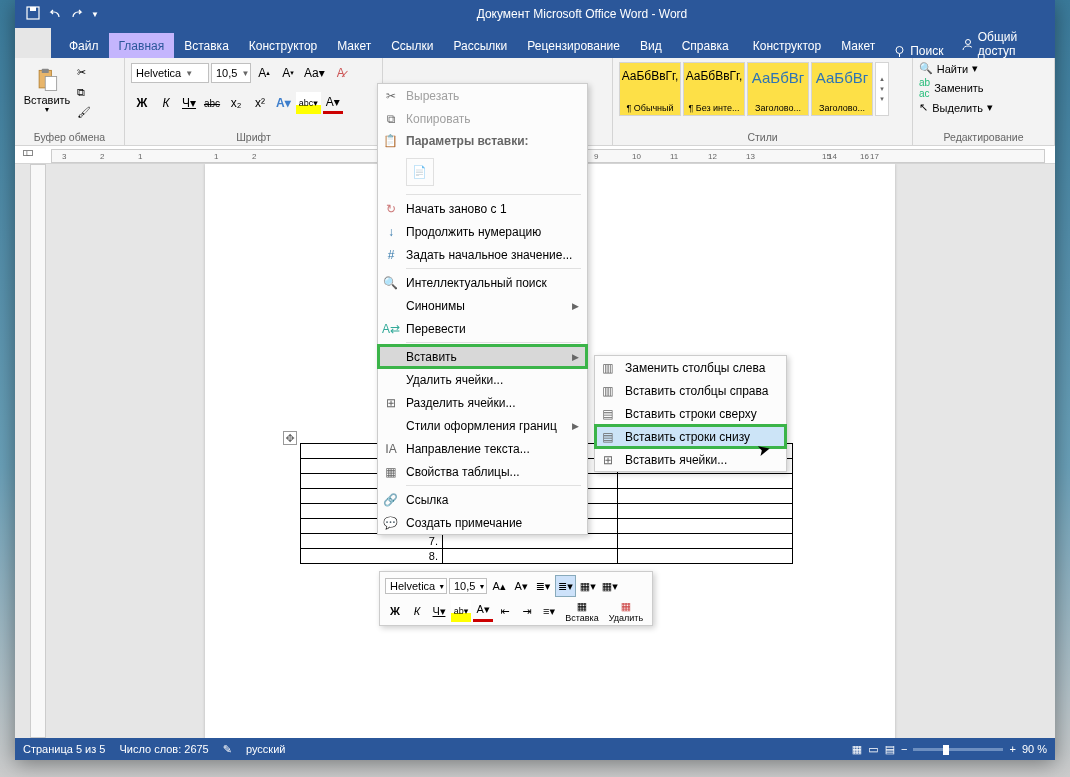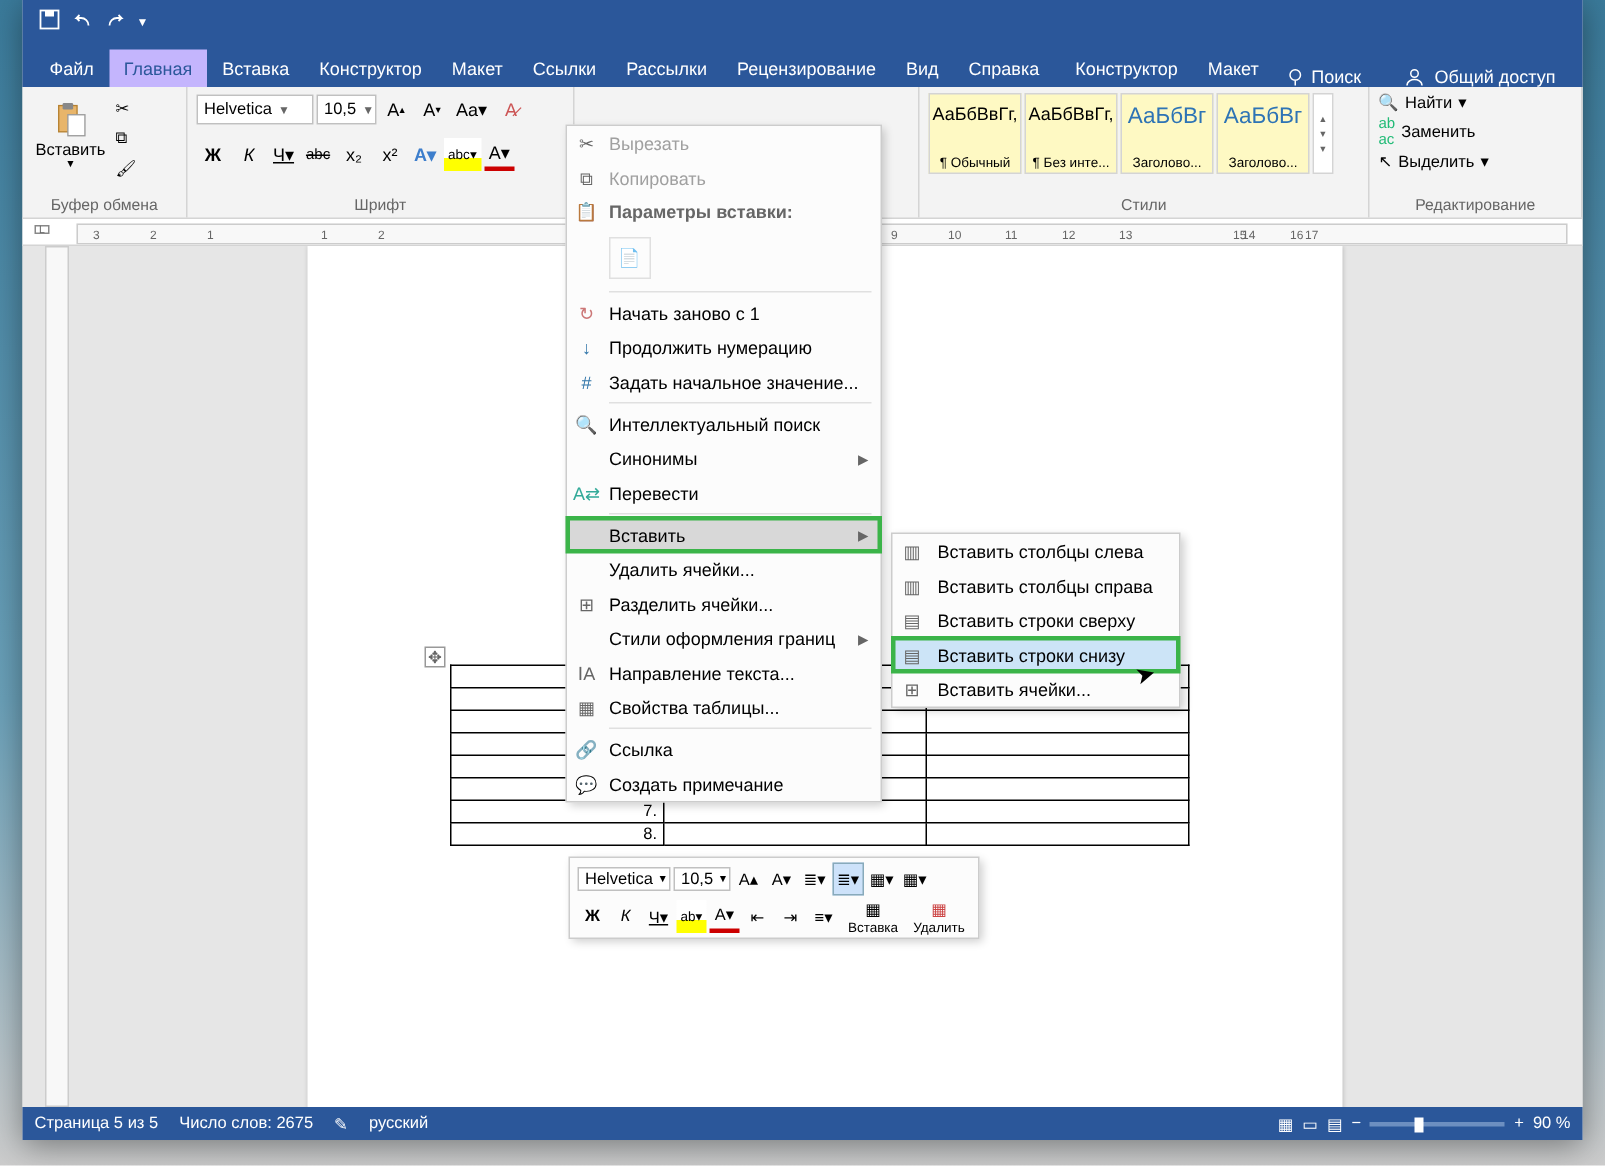--- a/index.html
+++ b/index.html
@@ -6,42 +6,42 @@
 body { width: 1070px; height: 777px; background: linear-gradient(180deg, #3a7a9a 0%, #6aa0b8 60%, #ccc 100%); overflow: hidden; position: relative; }
 .window { position: absolute; top: 0; left: 15px; width: 1040px; height: 760px; background: #e6e6e6; box-shadow: 0 4px 20px rgba(0,0,0,0.4); display: flex; flex-direction: column; }
 .titlebar { height: 28px; background: #2b579a; color: #fff; display: flex; align-items: center; font-size: 12px; }
 .titlebar .qat { display: flex; gap: 6px; padding: 0 10px; align-items: center; }
 .qat svg { width: 16px; height: 16px; }
 .title-center { flex: 1; text-align: center; }
 .title-right { display: flex; align-items: center; }
 .tbl-tools { padding: 4px 10px; background: #315f9a; font-size: 11px; }
 .login-btn { background: #fff; color: #2b579a; padding: 2px 8px; margin: 0 8px; font-size: 11px; }
 .sys-btn { width: 44px; height: 28px; display: flex; align-items: center; justify-content: center; }
-.tabs { height: 30px; background: #2b579a; color: #fff; display: flex; align-items: flex-end; font-size: 12px; padding: 0 8px; }
+.tabs { height: 30px; background: #2b579a; color: #fff; display: flex; align-items: flex-end; font-size: 12px; padding: 0 8px; margin-left: 36px; }
 .tab { padding: 6px 10px 5px; cursor: pointer; }
 .tab.active { background: #c4b5fd; color: #2b579a; }
 .tab.sep { margin-left: 4px; }
 .share { margin-left: auto; display: flex; align-items: center; gap: 6px; padding: 0 10px; }
 .search-t { display: flex; align-items: center; gap: 4px; padding: 0 8px; }
 .ribbon { height: 88px; background: #f3f3f3; border-bottom: 1px solid #d4d4d4; display: flex; font-size: 11px; }
 .group { border-right: 1px solid #d4d4d4; padding: 4px 6px 2px; display: flex; flex-direction: column; position: relative; }
 .group-body { flex: 1; display: flex; align-items: flex-start; gap: 4px; }
 .group-label { text-align: center; font-size: 10.5px; color: #666; padding-top: 2px; }
 .big-btn { display: flex; flex-direction: column; align-items: center; width: 52px; padding-top: 4px; }
 .big-btn svg { width: 28px; height: 28px; }
 .side-col { display: flex; flex-direction: column; gap: 2px; padding-top: 4px; }
 .side-col .sm { width: 18px; height: 18px; }
 .font-row1 { display: flex; gap: 2px; align-items: center; }
 .font-combo { border: 1px solid #c0c0c0; background: #fff; height: 20px; display: flex; align-items: center; padding: 0 4px; font-size: 11px; }
 .font-combo .dd { font-size: 8px; color: #666; margin-left: 4px; }
 .font-row2 { display: flex; gap: 2px; align-items: center; margin-top: 4px; }
 .rbtn { width: 22px; height: 22px; display: flex; align-items: center; justify-content: center; font-size: 12px; }
 .rbtn.w { width: auto; padding: 0 3px; }
 .styles-gal { display: flex; gap: 2px; flex: 1; }
-.style-box { width: 62px; height: 54px; border: 1px solid #d4d4d4; background: #fef9c3; display: flex; flex-direction: column; align-items: center; justify-content: space-between; padding: 6px 2px 2px; font-size: 9px; }
+.style-box { width: 62px; height: 54px; border: 1px solid #d4d4d4; background: #fde047; display: flex; flex-direction: column; align-items: center; justify-content: space-between; padding: 6px 2px 2px; font-size: 9px; }
 .style-box .samp { font-size: 12px; }
 .style-box.big .samp { font-size: 15px; color: #2e74b5; }
 .style-more { width: 14px; display: flex; flex-direction: column; justify-content: center; align-items: center; gap: 2px; border: 1px solid #d4d4d4; background: #fff; height: 54px; font-size: 7px; color: #666; }
 .edit-list { display: flex; flex-direction: column; gap: 2px; font-size: 11px; }
 .edit-list .row { display: flex; align-items: center; gap: 4px; }
 .ruler-area { height: 18px; background: #fff; border-bottom: 1px solid #d4d4d4; position: relative; font-size: 8px; color: #666; overflow: hidden; }
 .ruler-h { position: absolute; left: 36px; right: 10px; top: 3px; height: 14px; background: #f8f8f8; border: 1px solid #ccc; display: flex; align-items: center; }
 .ruler-h span { position: absolute; }
 .doc-area { flex: 1; background: #e6e6e6; position: relative; overflow: hidden; }
 .ruler-v { position: absolute; left: 15px; top: 0; bottom: 0; width: 16px; background: #f8f8f8; border: 1px solid #ccc; }
@@ -88,20 +88,21 @@
             <rect x="5" y="2" width="6" height="4" fill="#fff"></rect>
           </svg></span>
       <span><svg viewBox="0 0 16 16">
             <path d="M12 12a5 5 0 0 0-5-5H4l2-2M4 7l2 2" fill="none" stroke="#fff" stroke-width="1.2"></path>
           </svg></span>
       <span><svg viewBox="0 0 16 16">
             <path d="M4 12a5 5 0 0 1 5-5h3l-2-2M12 7l-2 2" fill="none" stroke="#fff" stroke-width="1.2"></path>
           </svg></span>
       <span style="font-size:8px">▼</span>
     </div>
+    <div class="title-center">Документ Microsoft Office Word  -  Word</div>
   </div>
 
   <div class="tabs">
     <div class="tab">Файл</div>
     <div class="tab active">Главная</div>
     <div class="tab">Вставка</div>
     <div class="tab">Конструктор</div>
     <div class="tab">Макет</div>
     <div class="tab">Ссылки</div>
     <div class="tab">Рассылки</div>
@@ -386,21 +387,21 @@
     </div>
   <div class="cm-item">
       <span class="ic">💬</span>
       <span>Создать примечание</span>
     </div>
 </div>
 
 <div class="submenu">
   <div class="cm-item">
       <span class="ic">▥</span>
-      <span>Вставить столбцы слева</span>
+      <span>Заменить столбцы слева</span>
     </div>
   <div class="cm-item">
       <span class="ic">▥</span>
       <span>Вставить столбцы справа</span>
     </div>
   <div class="cm-item">
       <span class="ic">▤</span>
       <span>Вставить строки сверху</span>
     </div>
   <div class="cm-item hl2">

